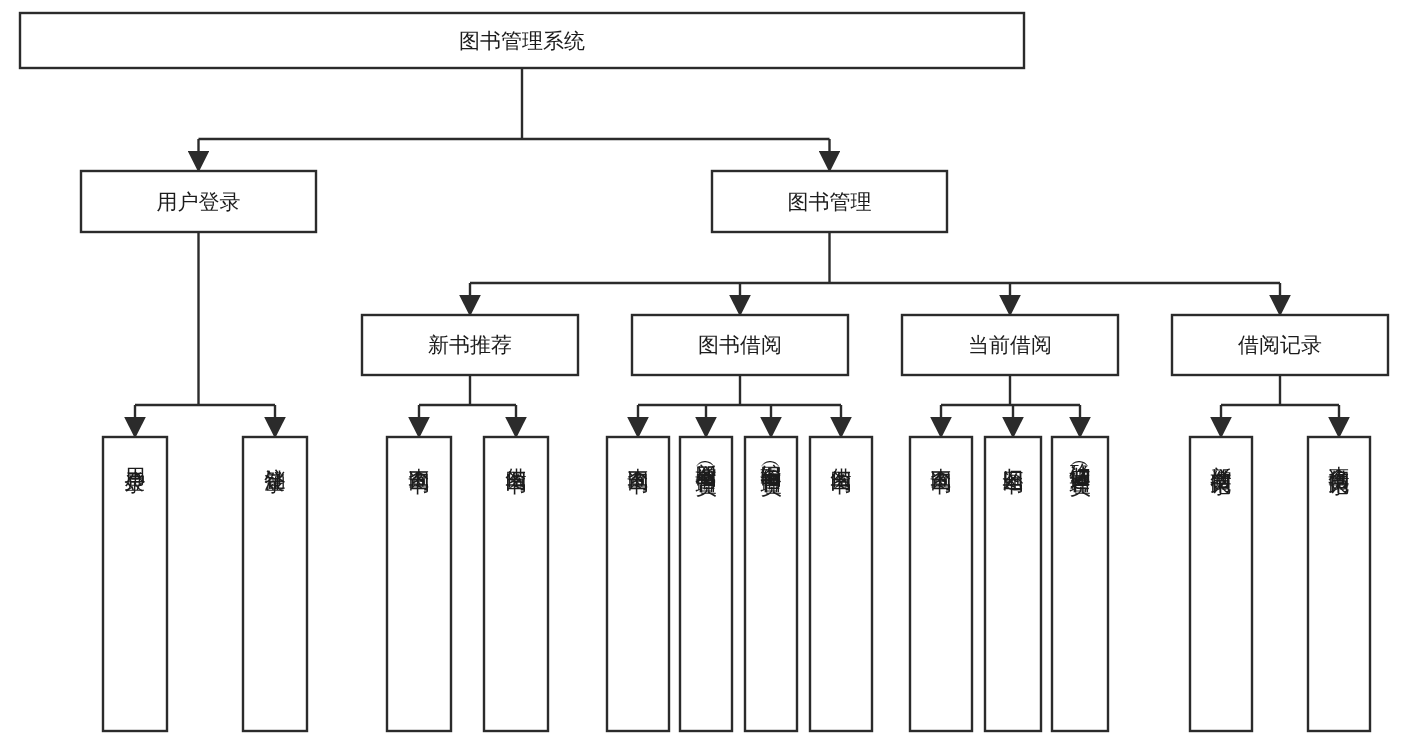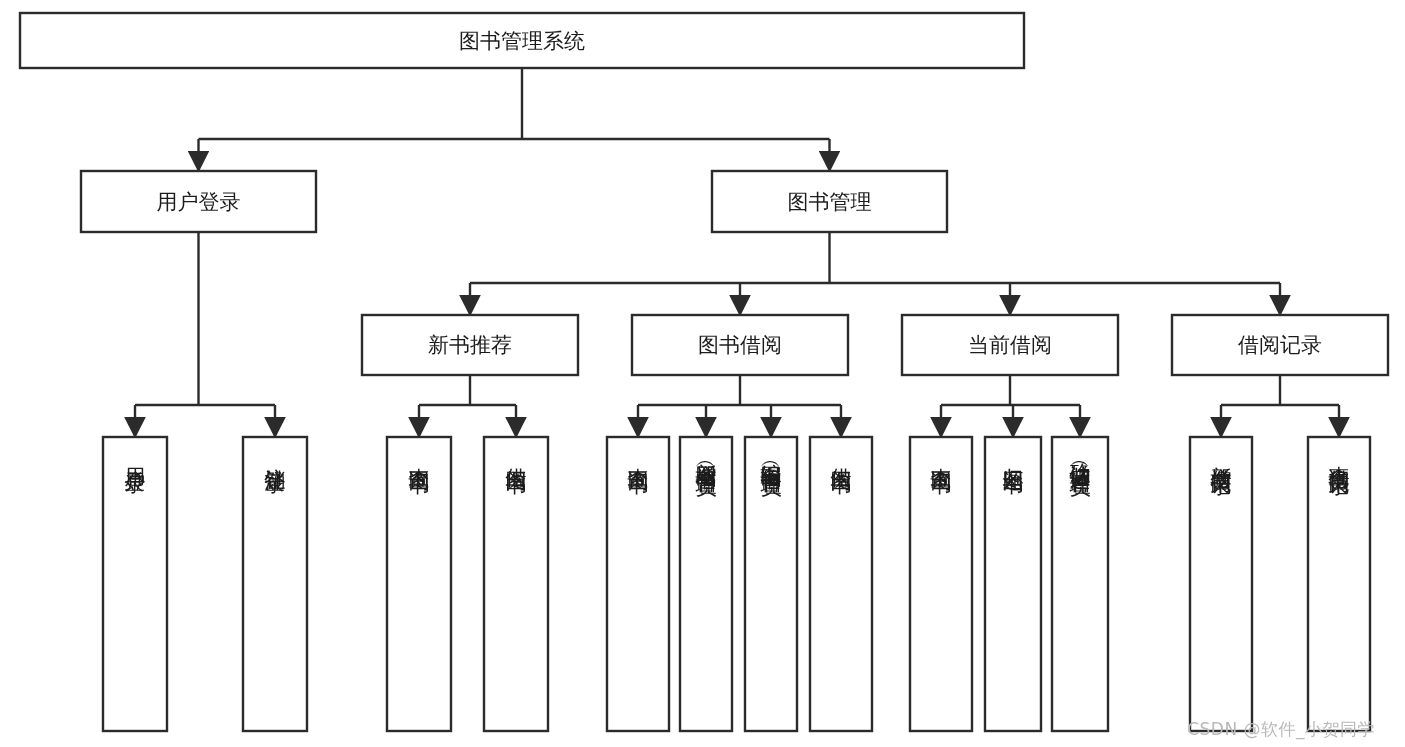--- a/index.html
+++ b/index.html
@@ -205,14 +205,13 @@
         <g>
           <rect x="1190" y="437" width="62" height="294" class="node-rect"></rect>
           <text x="1221" y="455" class="node-label-vert" dominant-baseline="hanging" text-anchor="middle">新增借阅记录</text>
         </g>
         <g>
           <rect x="1308" y="437" width="62" height="294" class="node-rect"></rect>
           <text x="1339" y="455" class="node-label-vert" dominant-baseline="hanging" text-anchor="middle">查询借阅记录</text>
         </g>
       </g>
   </svg>
-  <div class="watermark">CSDN @软件_小贺同学</div>
 </div>
 
 </body></html>

